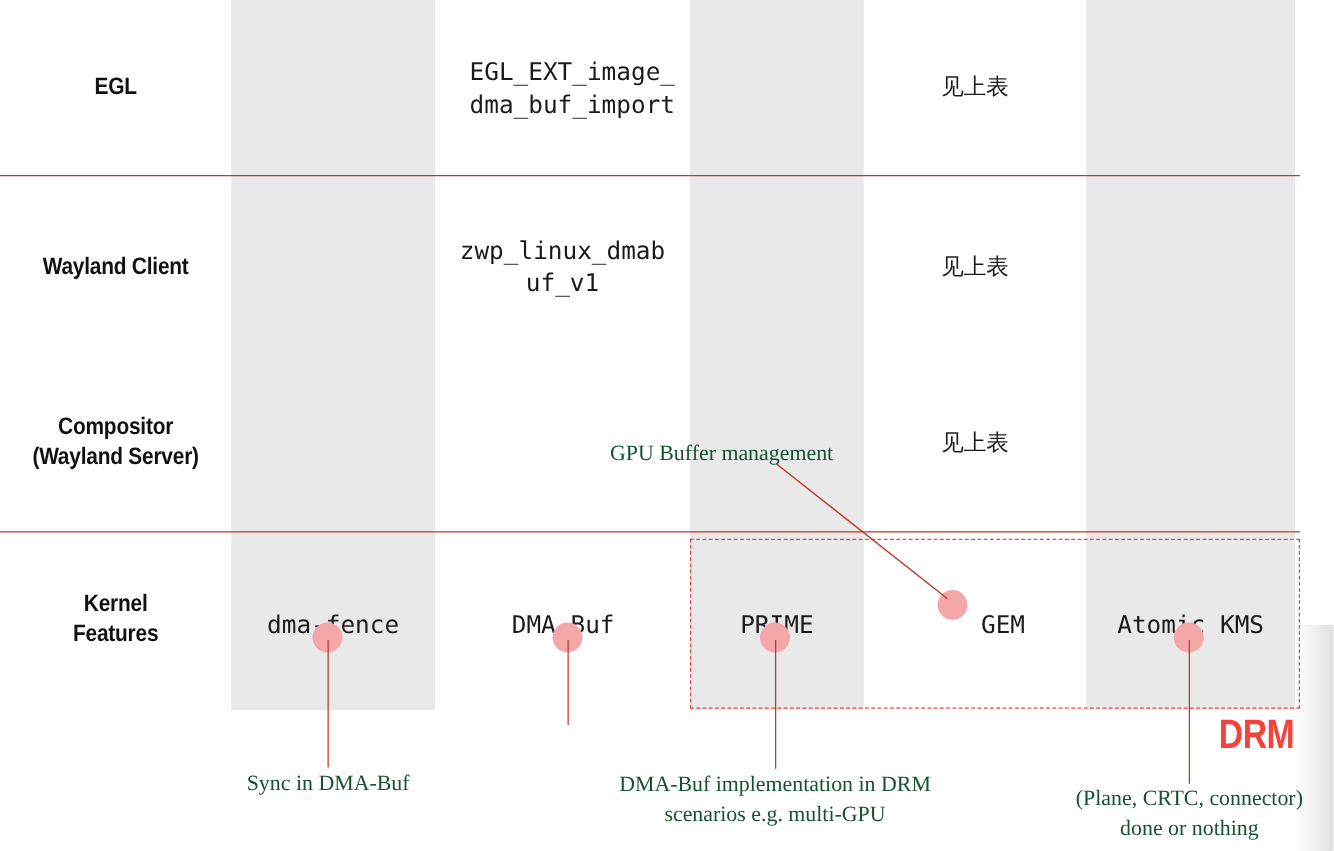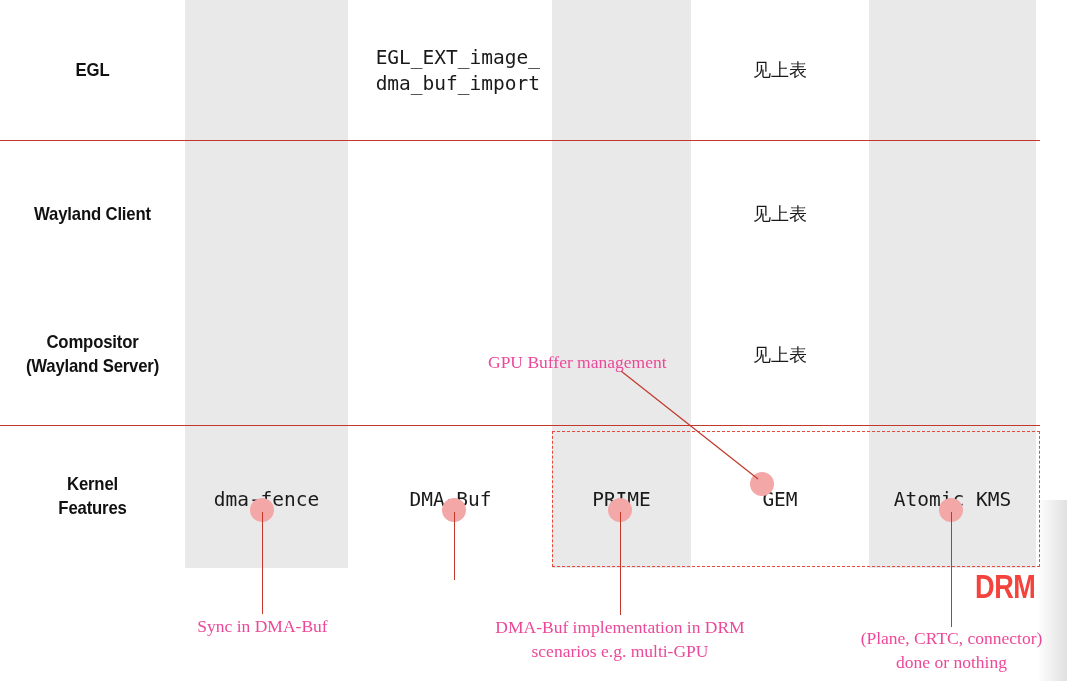--- a/index.html
+++ b/index.html
@@ -114,21 +114,21 @@
     left: 0;
     top: 0;
     width: 1067px;
     height: 681px;
     pointer-events: none;
   }
 
   
   .note {
     position: absolute;
-    color: #ec4899;
+    color: #14532d;
     font-family: "Liberation Serif", "DejaVu Serif", serif;
     font-size: 17.5px;
     line-height: 1.38;
     text-align: center;
     white-space: pre-line;
   }
 
   
   .drm {
     position: absolute;
@@ -176,33 +176,35 @@
 (Wayland Server)</div>
 
   <div class="rowlabel" style="top:472px; white-space:pre-line;">Kernel
 Features</div>
 
   <div class="cell" style="left:336px; top:45px; width:204px;text-align:right;">EGL_EXT_image_
 dma_buf_import</div>
 
   <div class="cell cjk" style="left:691px; top:58px; width:178px;">见上表</div>
 
+  <div class="cell" style="left:348px; top:188px; width:204px;">zwp_linux_dmab
+uf_v1</div>
 
   <div class="cell cjk" style="left:691px; top:202px; width:178px;">见上表</div>
 
   <div class="cell cjk" style="left:691px; top:343px; width:178px;">见上表</div>
 
 
   <div class="feat" style="left:185px; width:163px;">dma-fence</div>
 
   <div class="feat" style="left:369px; width:163px;">DMA-Buf</div>
 
   <div class="feat" style="left:552px; width:139px;">PRIME</div>
 
-  <div class="feat" style="left:700px; width:160px;">GEM</div>
+  <div class="feat" style="left:660px; width:160px;text-align:right;">GEM</div>
 
   <div class="feat" style="left:869px; width:167px;">Atomic KMS</div>
 
   <div class="dot" style="left:250px; top:498px;"></div>
   <div class="dot" style="left:442px; top:498px;"></div>
   <div class="dot" style="left:608px; top:498px;"></div>
   <div class="dot" style="left:750px; top:472px;"></div>
   <div class="dot" style="left:939px; top:498px;"></div>
 
   <div class="leader" style="left:262px; top:512px; height:102px;"></div>

